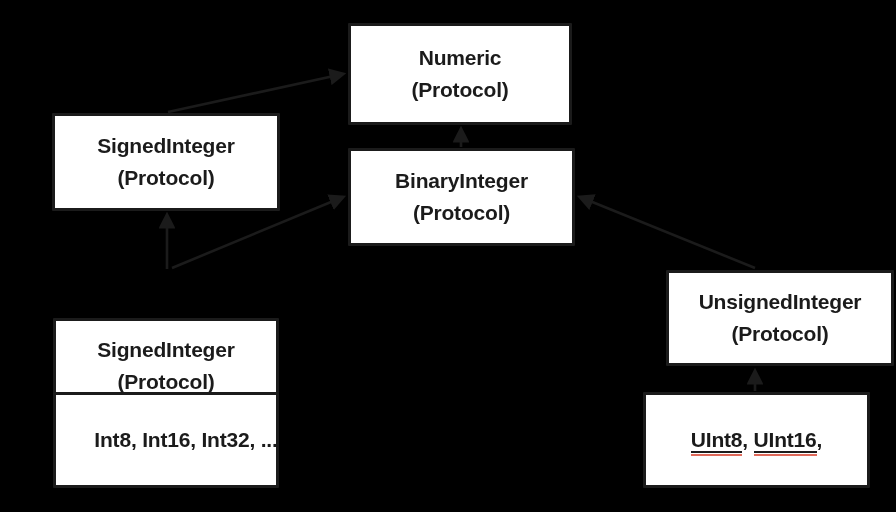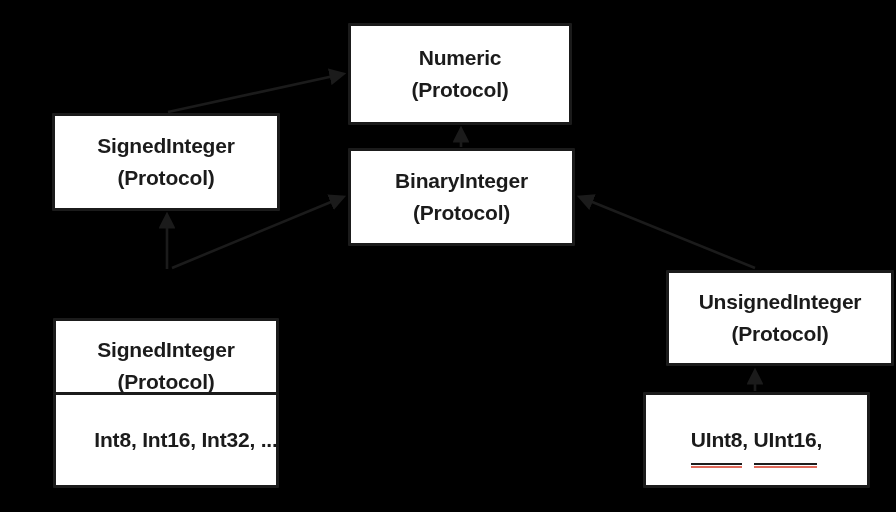--- a/index.html
+++ b/index.html
@@ -45,21 +45,21 @@
   #node-signed-numeric    { left:  52px; top: 113px; width: 228px; height:  98px; }
   #node-binary-integer    { left: 348px; top: 148px; width: 227px; height:  98px; }
   #node-signed-integer    { left:  53px; top: 270px; width: 226px; height:  96px; margin-top: 48px; }
   #node-unsigned-integer  { left: 642px; top: 270px; width: 228px; height:  96px; margin-left: 24px; }
   #node-int-types         { left:  53px; top: 392px; width: 226px; height:  96px; padding-left: 40px; }
   #node-uint-types        { left: 643px; top: 392px; width: 227px; height:  96px; }
   
   .u {
     position: relative;
     border-bottom: 2.5px solid #1d1d1d;
-    padding-bottom: 12px;
+    padding-bottom: 0px;
   }
   .u::after {
     content: "";
     position: absolute;
     left: 0;
     right: 0;
     bottom: -5px;
     height: 2px;
     background: #e0695a;
   }

